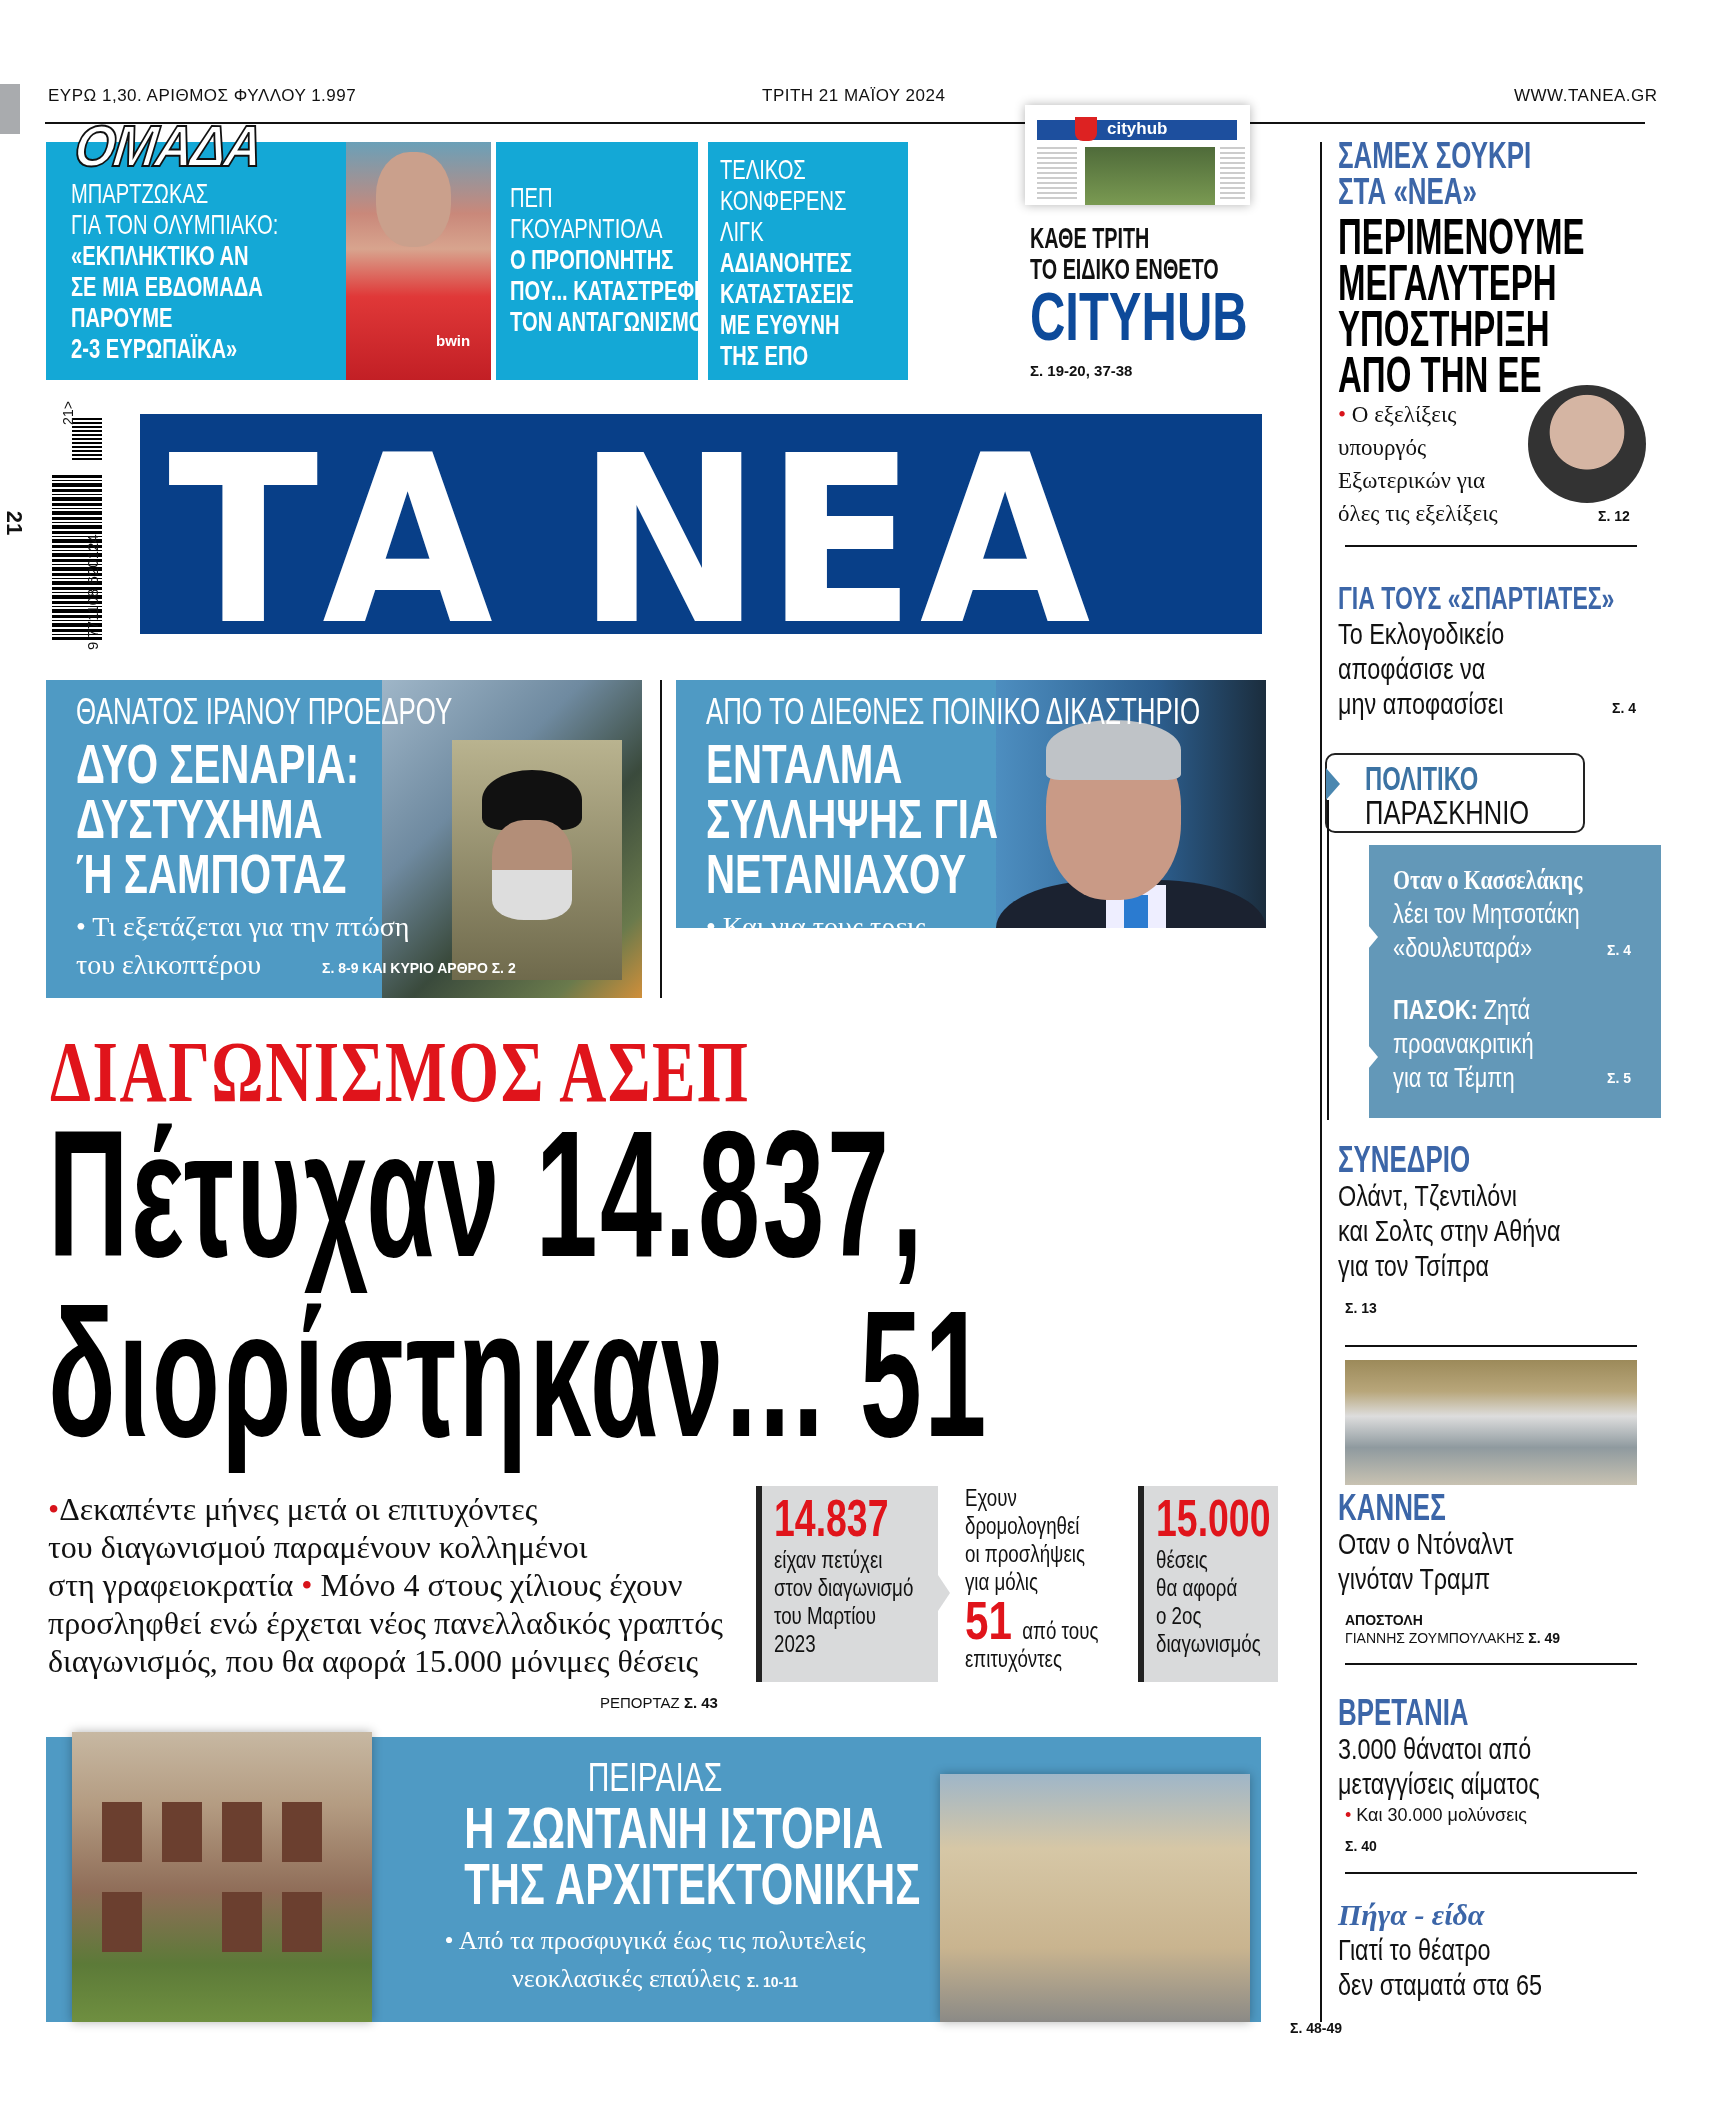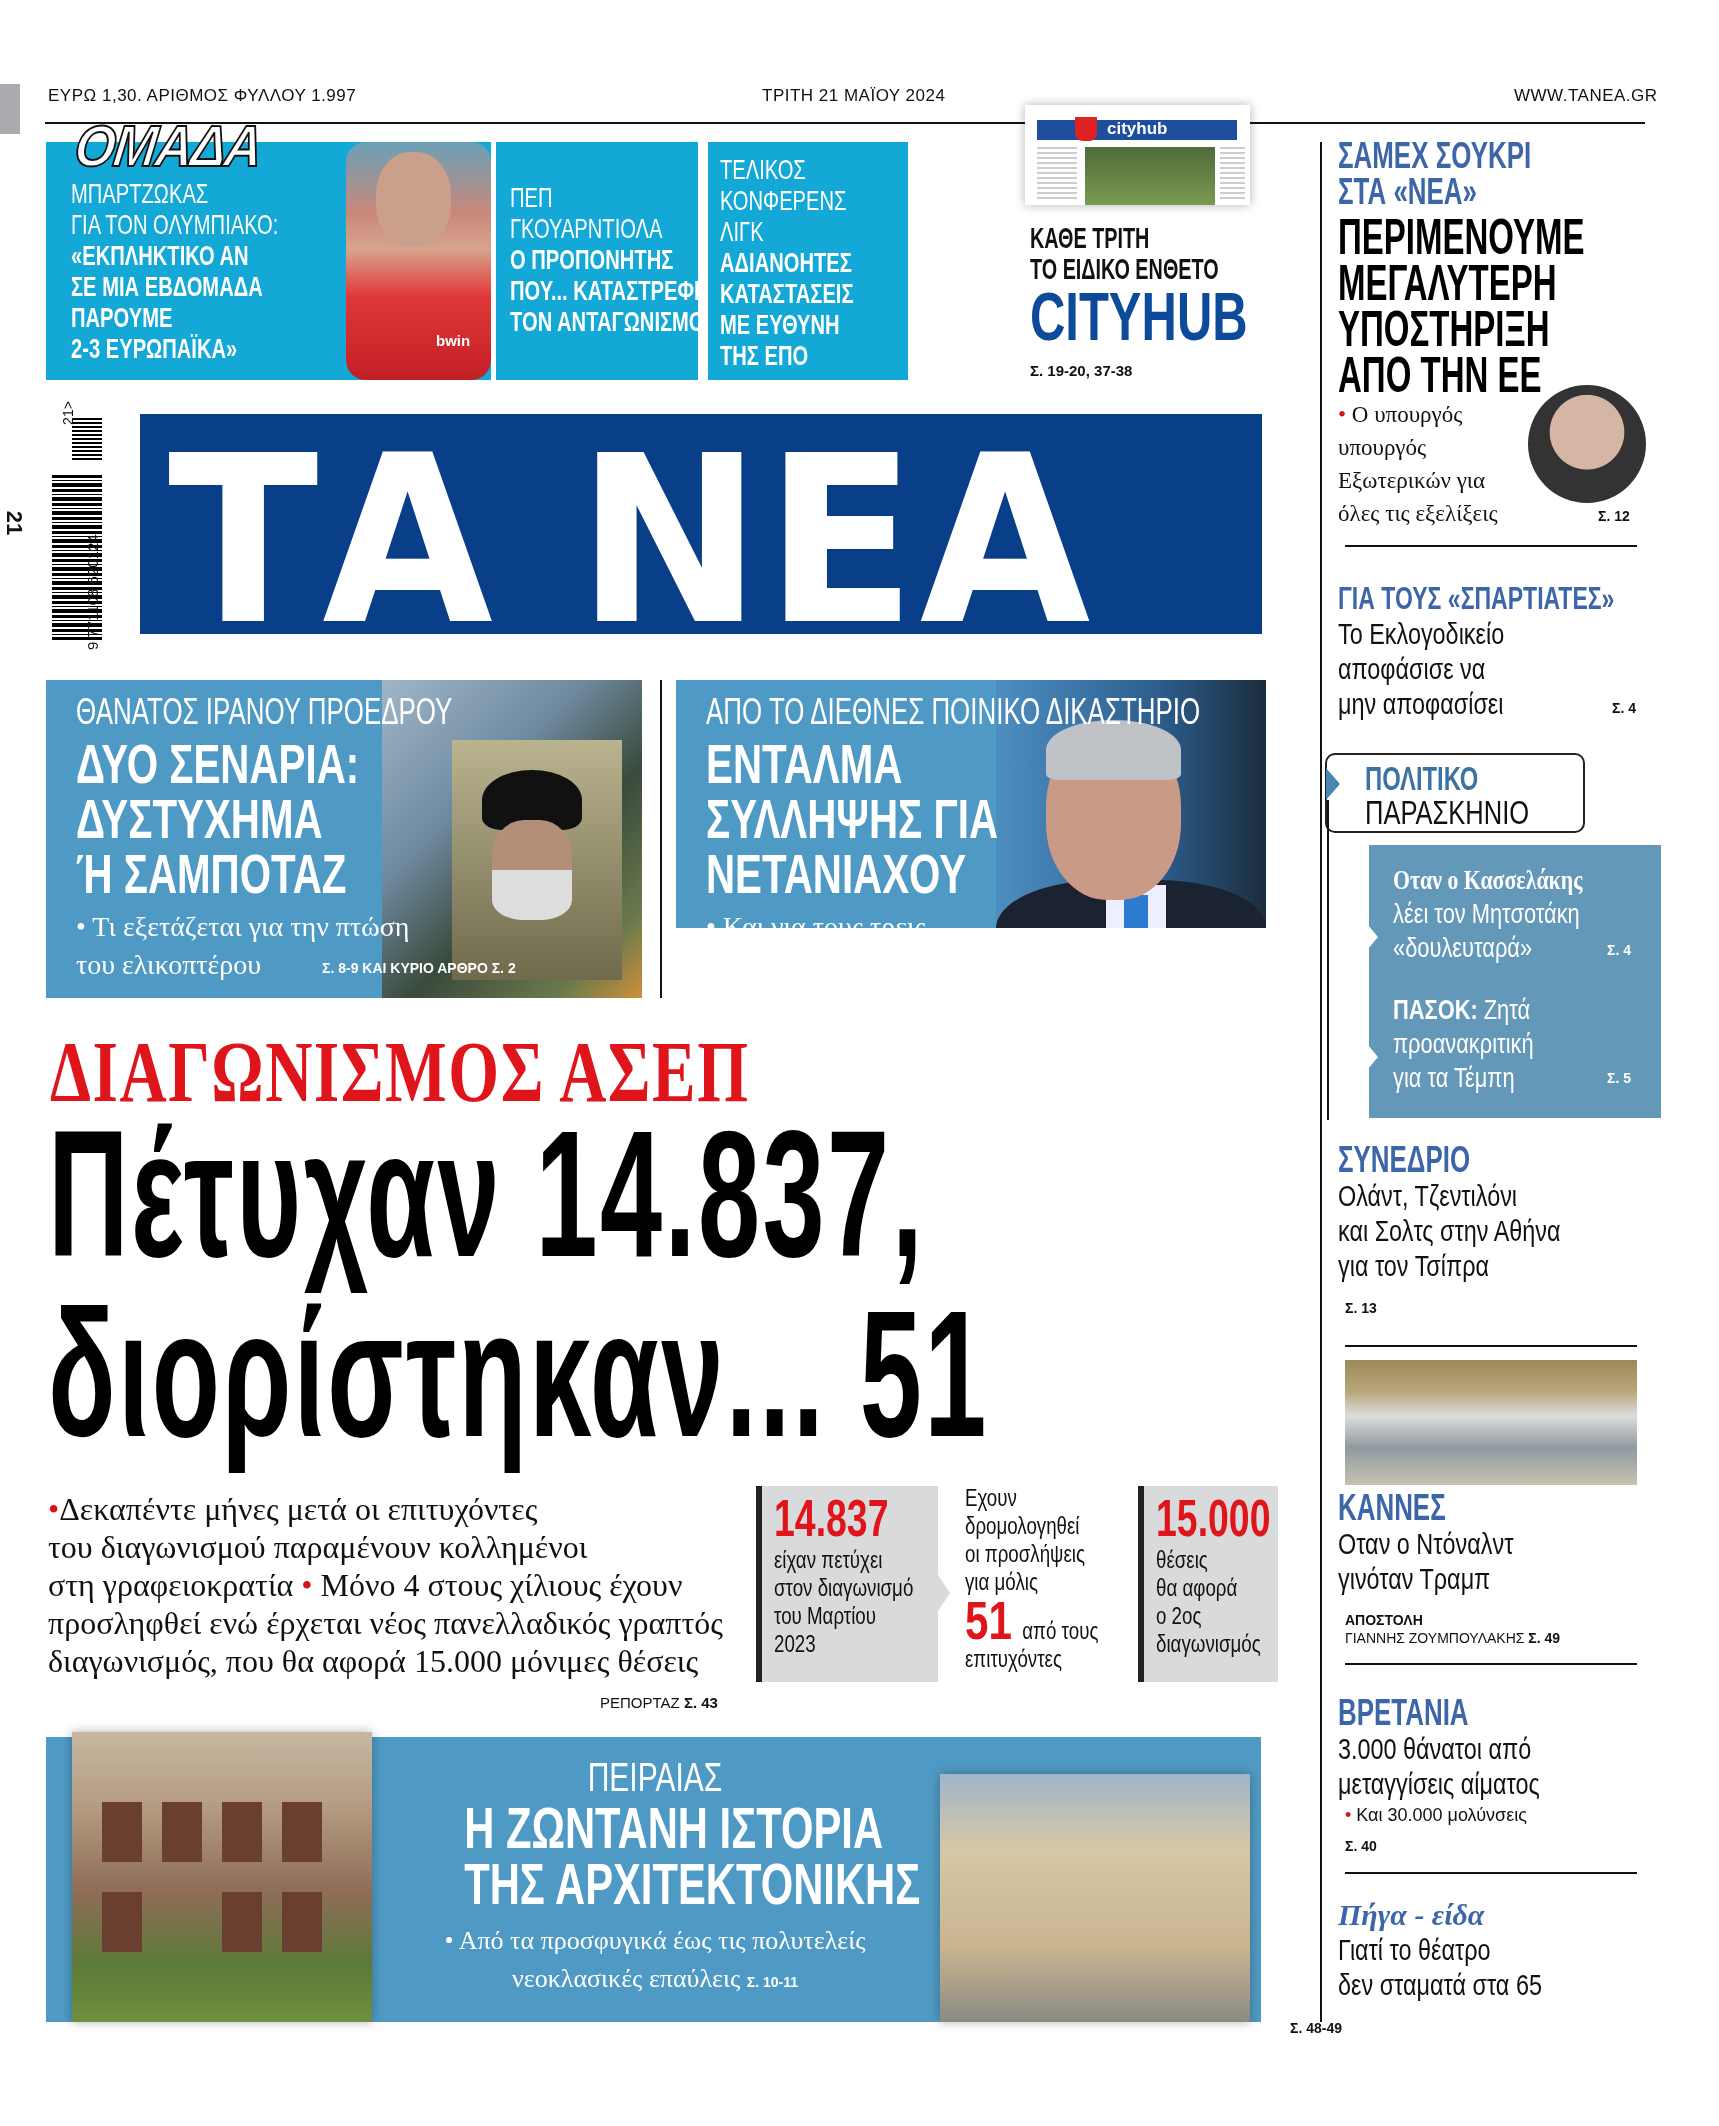--- a/index.html
+++ b/index.html
@@ -16,21 +16,21 @@
   
   .sport-box { background: #14a8d6; color: #fff; overflow: hidden; }
   .sport-box .light { font-weight: 400; }
   .sport-box .bold { font-weight: 700; }
   .sport-text { font-size: 28px; line-height: 31px; transform: scaleX(0.72); transform-origin: left top; white-space: nowrap; }
   .omada { left: 65px; top: 112px; font-size: 58px; font-weight: 900; font-style: italic; color: #fff;
            -webkit-text-stroke: 2px #111; transform: scaleX(0.9) skewX(-8deg); letter-spacing: -2px; }
 
   
   .photo-coach { left: 360px; top: 140px; width: 135px; height: 240px;
-     background: linear-gradient(180deg,#6aa0b8 0%, #c9887a 30%, #d8a48e 45%, #e03838 65%, #c21f25 100%); border-radius: 20px; }
+     background: linear-gradient(180deg,#6aa0b8 0%, #c9887a 30%, #d8a48e 45%, #e03838 65%, #c21f25 100%); }
   .face { position:absolute; left: 30px; top: 10px; width: 75px; height: 95px; border-radius: 45%; background: #caa08c; }
 
   
   .cityhub-thumb { left: 1025px; top: 105px; width: 225px; height: 100px; background: #fff; box-shadow: 0 0 10px rgba(0,0,0,0.3); }
   .cityhub-thumb .bar { position:absolute; left:12px; top:15px; width:200px; height:20px; background:#1d4f9e; }
   .cityhub-thumb .bar span { position:absolute; left:70px; top:-1px; color:#fff; font-weight:700; font-size:17px; }
   .cityhub-thumb .badge { position:absolute; left:50px; top:12px; width:22px; height:24px; background:#d22; border-radius:0 0 8px 8px; }
   .cityhub-thumb .pic { position:absolute; left:60px; top:42px; width:130px; height:58px; background: linear-gradient(180deg,#4f6b3a,#7a9a52); }
   .cityhub-thumb .col { position:absolute; top:42px; width:40px; height:55px; background: repeating-linear-gradient(180deg,#ccc 0 2px,#fff 2px 5px); }
 
@@ -190,21 +190,21 @@
 
 <div class="abs rc" style="top:138px;">
   <div class="rc-blue">ΣΑΜΕΧ ΣΟΥΚΡΙ</div>
   <div class="rc-blue">ΣΤΑ «ΝΕΑ»</div>
   <div class="rc-black" style="margin-top:4px;">ΠΕΡΙΜΕΝΟΥΜΕ</div>
   <div class="rc-black">ΜΕΓΑΛΥΤΕΡΗ</div>
   <div class="rc-black">ΥΠΟΣΤΗΡΙΞΗ</div>
   <div class="rc-black">ΑΠΟ ΤΗΝ ΕΕ</div>
 </div>
 <div class="abs rc-serif" style="left:1338px;top:398px;">
-  <div><span class="dot">•</span> <span>Ο υπουργός</span></div>
+  <div><span class="dot">•</span> <span>Ο εξελίξεις</span></div>
   <div>υπουργός</div>
   <div>Εξωτερικών για</div>
   <div>όλες τις εξελίξεις</div>
 </div>
 <div class="abs photo-shoukry"></div>
 <div class="abs rc-ref" style="left:1598px;top:508px;">Σ. 12</div>
 <div class="abs hrule" style="left:1345px;top:545px;width:292px;"></div>
 
 <div class="abs rc" style="top:580px;">
   <div class="rc-blue" style="font-size:32px;">ΓΙΑ ΤΟΥΣ «ΣΠΑΡΤΙΑΤΕΣ»</div>

